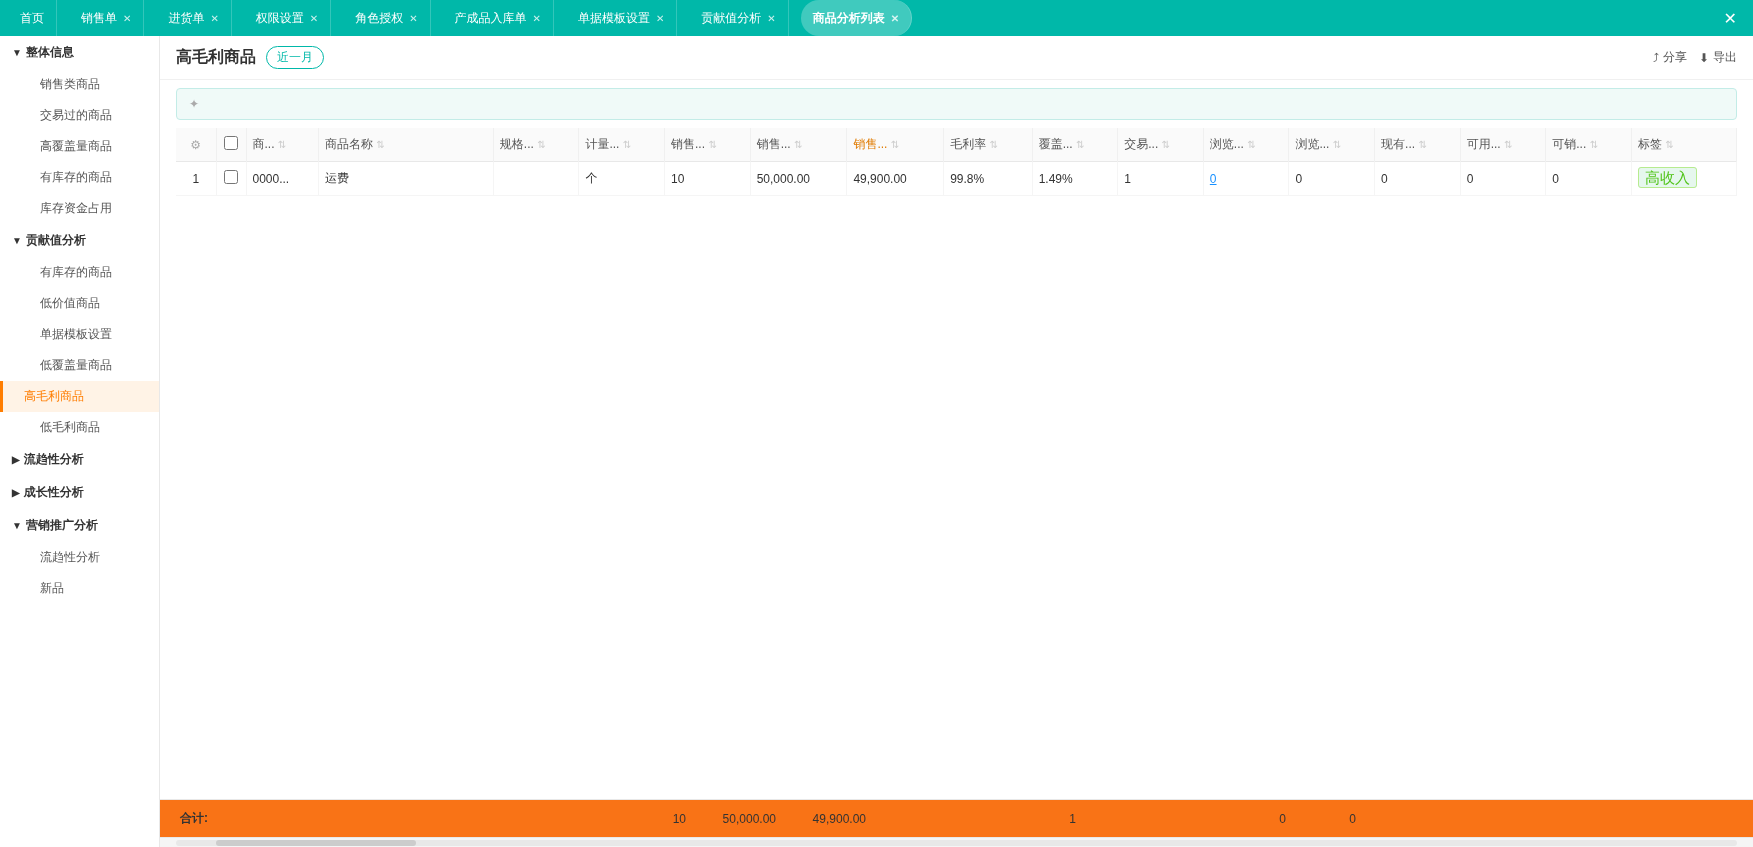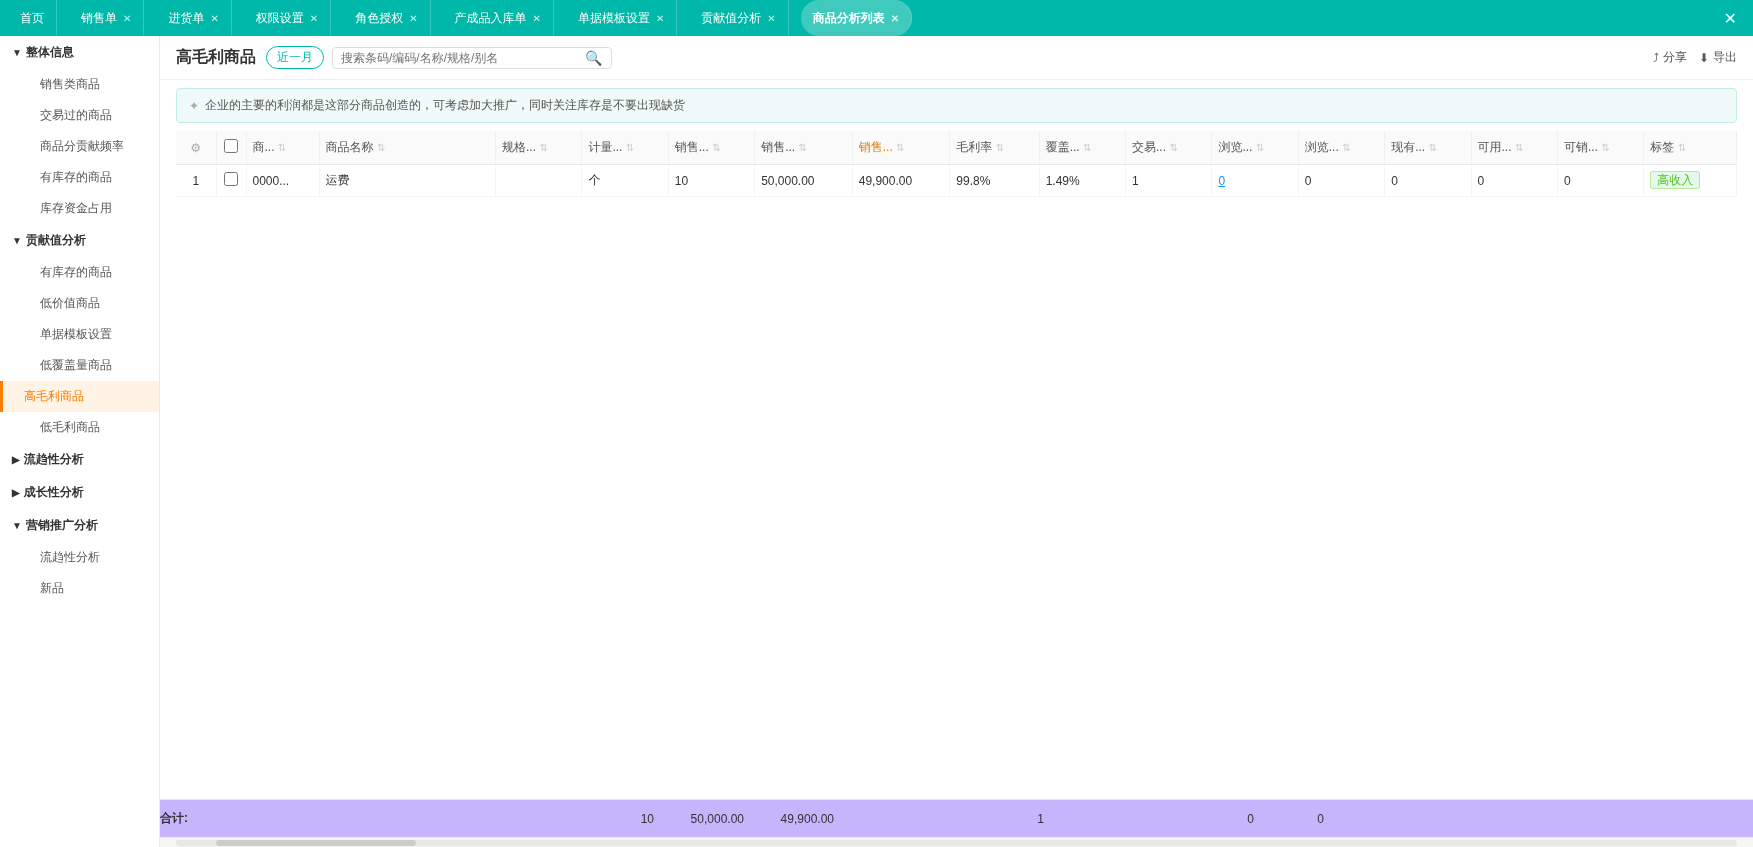--- a/index.html
+++ b/index.html
@@ -219,36 +219,36 @@
       color: #333;
       border-right: 1px solid #f5f5f5;
       white-space: nowrap;
     }
     .tag-high-income {
       background: #e6f7ee;
       color: #52c41a;
       border: 1px solid #b7eb8f;
       border-radius: 3px;
       padding: 1px 6px;
-      font-size: 12px;
+      font-size: 15px;
     }
     .link-val { color: #1890ff; cursor: pointer; text-decoration: underline; }
 
     
     .footer-total {
-      background: #c4b5fd;
+      background: #f97316;
       border-top: 1px solid #e8e8e8;
       display: flex;
       align-items: center;
-      padding: 8px 0;
+      padding: 8px 20px;
       height: 38px;
       flex-shrink: 0;
       font-size: 12px;
       color: #333;
-      gap: 0;
+      gap: 12px;
       overflow: hidden;
     }
     .footer-total-label {
       min-width: 120px;
       font-weight: bold;
     }
     .footer-total-cells {
       display: flex;
       flex: 1;
       overflow: hidden;
@@ -340,21 +340,21 @@
       <span class="arrow">▼</span>
       <span>整体信息</span>
     </div>
     <div class="sidebar-item">
       <span>销售类商品</span>
     </div>
     <div class="sidebar-item">
       <span>交易过的商品</span>
     </div>
     <div class="sidebar-item">
-      <span>商品分贡献频率</span>
+      <span>高覆盖量商品</span>
     </div>
     <div class="sidebar-item">
       <span>有库存的商品</span>
     </div>
     <div class="sidebar-item">
       <span>库存资金占用</span>
     </div>
 
     <div class="sidebar-section-title">
       <span class="arrow">▼</span>
@@ -399,39 +399,34 @@
     <div class="sidebar-item">
       <span>新品</span>
     </div>
   </div>
 
   <div class="content-area">
 
     <div class="content-header">
       <span class="content-title">高毛利商品</span>
       <button class="period-btn">近一月</button>
-      <div class="search-box">
-        <input type="text" placeholder="搜索条码/编码/名称/规格/别名" style="">
-        <span class="search-icon">🔍</span>
-      </div>
       <div class="header-actions">
         <div class="action-btn">
           <span>⤴</span>
           <span>分享</span>
         </div>
         <div class="action-btn">
           <span>⬇</span>
           <span>导出</span>
         </div>
       </div>
     </div>
 
     <div class="info-banner">
       <span class="info-icon">✦</span>
-      <span>企业的主要的利润都是这部分商品创造的，可考虑加大推广，同时关注库存是不要出现缺货</span>
     </div>
 
     <div class="table-container">
       <table>
         <thead>
           <tr>
             <th style="width:40px; text-align:center;">
               <span class="settings-icon">⚙</span>
             </th>
             <th style="width:30px; text-align:center;">

